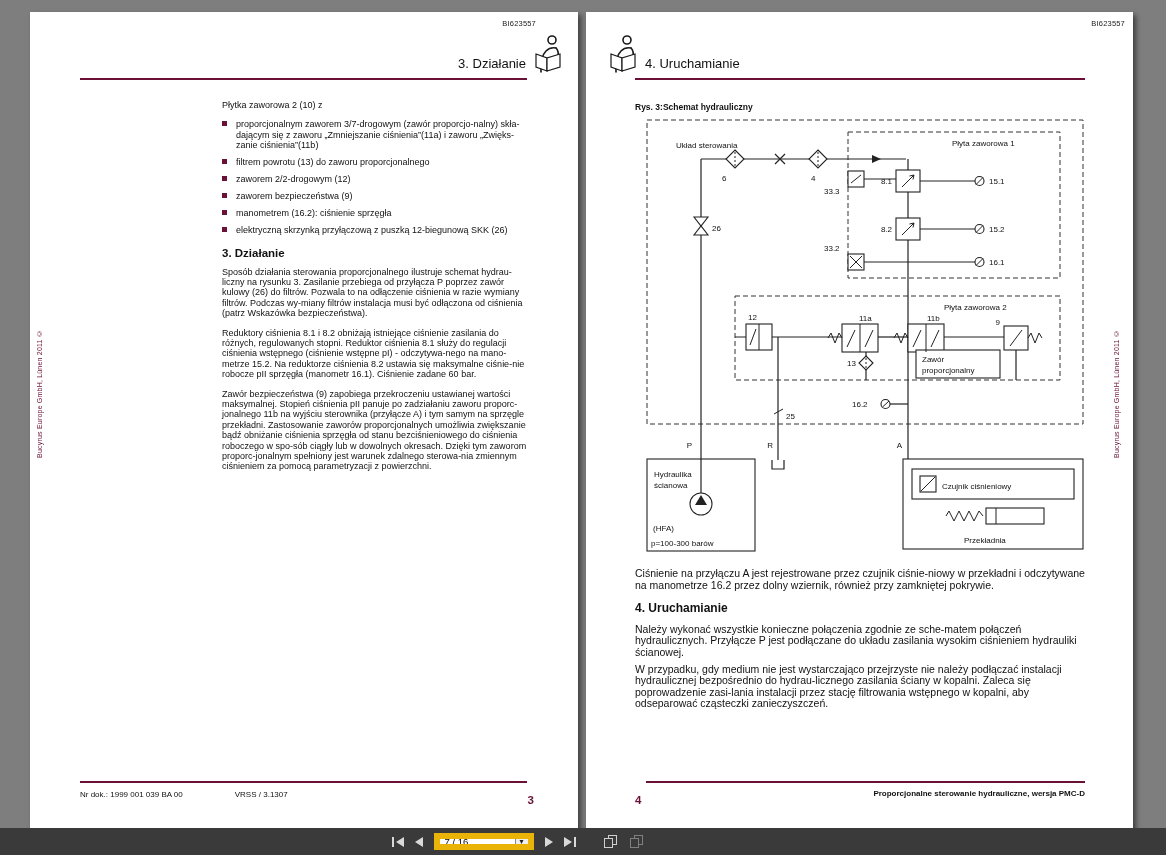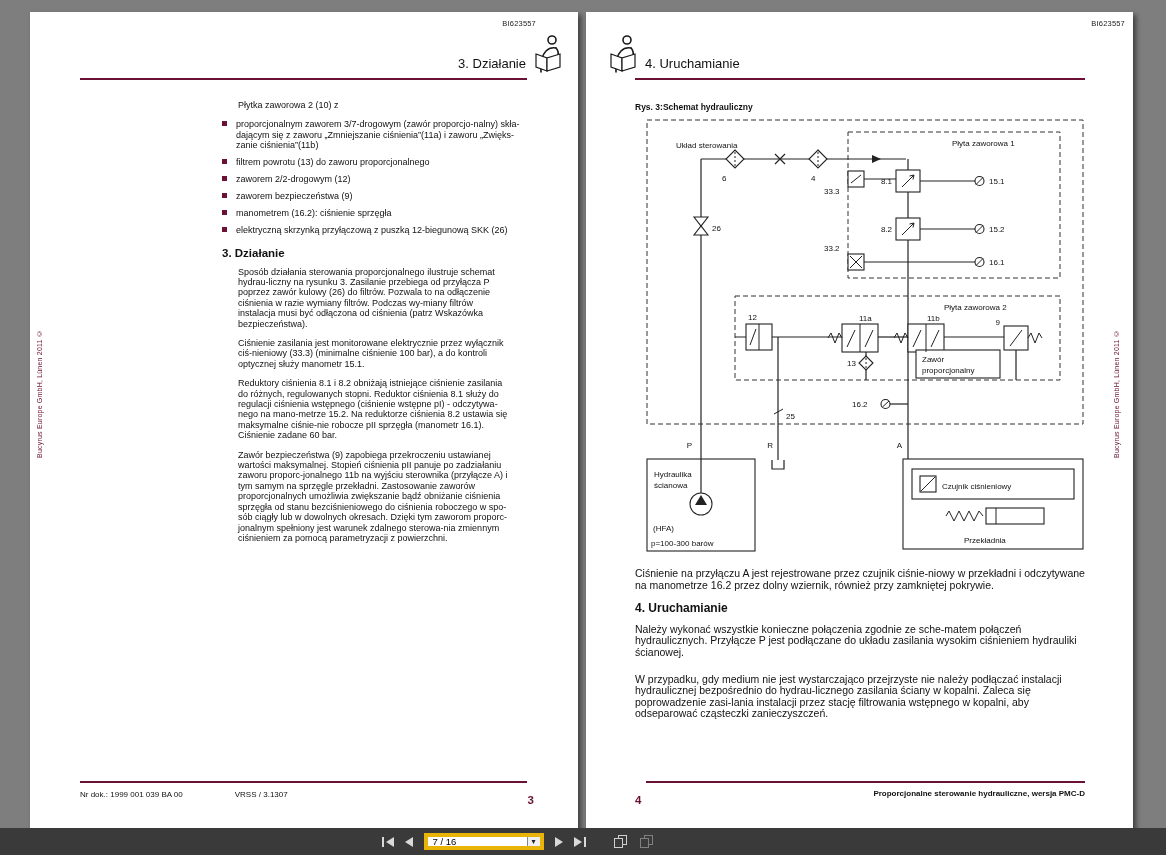--- a/index.html
+++ b/index.html
@@ -19,21 +19,21 @@
   .page-left .chapter-header{right:15px}
   .page-right .chapter-header{left:22px}
   .chapter-title{font-size:13px;padding-bottom:3px;white-space:nowrap}
   .reader-icon svg{display:block}
 
   .header-rule{position:absolute;top:66px;height:2px;background:#6b1036}
   .page-left .header-rule{left:50px;right:51px}
   .page-right .header-rule{left:49px;right:48px}
 
   .content-left{position:absolute;left:192px;top:88px;width:306px;font-size:9px;line-height:10.4px}
-  .content-left p{margin:0 16px 9px}
+  .content-left p{margin:0 0 9px}
   .intro{margin:0 0 8px}
   .bullets{list-style:none;margin:0 0 5px}
   .bullets li{display:flex;gap:9px;margin-bottom:6.5px}
   .sq{flex:none;width:5px;height:5px;background:#6b1036;margin-top:2px}
   .sec-heading{font-size:11.5px;font-weight:bold;margin:13px 0 8px}
 
   .margin-text{position:absolute;writing-mode:vertical-rl;transform:rotate(180deg);font-size:7px;color:#6b1036;letter-spacing:.2px;white-space:nowrap}
   .page-left .margin-text{left:6px;top:318px}
   .page-right .margin-text{left:527px;top:318px}
 
@@ -45,30 +45,30 @@
   .page-left .page-num{right:44px;bottom:26px}
   .page-right .page-num{left:49px;bottom:26px}
   .footer-title{position:absolute;right:48px;bottom:34px;font-size:8px;font-weight:bold}
 
   .fig-caption{position:absolute;left:49px;top:90px;font-size:8.5px;font-weight:bold;display:flex;}
   .schematic{position:absolute;left:60px;top:102px}
   svg text{font-family:"Liberation Sans",sans-serif;font-size:8px;fill:#111}
 
   .content-right{position:absolute;left:49px;top:556px;width:456px;font-size:10.5px;line-height:11.6px}
   .content-right p{margin:0 0 12px}
-  .content-right p.tight{margin-bottom:15px}
+  .content-right p.tight{margin-bottom:5px}
   .content-right .sec-heading{font-size:12px;margin:10px 0 9px}
 
   .toolbar{position:absolute;left:0;bottom:0;width:100%;height:27px;background:#3a3a3a;display:flex;align-items:center;justify-content:center}
   .toolbar-inner{display:flex;align-items:center;gap:11px;margin-right:130px}
   .tb-btn{display:flex;align-items:center;gap:2px;cursor:default}
   .tri-l{width:0;height:0;border-top:5px solid transparent;border-bottom:5px solid transparent;border-right:8px solid #d9d9d9}
   .tri-r{width:0;height:0;border-top:5px solid transparent;border-bottom:5px solid transparent;border-left:8px solid #d9d9d9}
   .vbar{width:2px;height:10px;background:#d9d9d9}
-  .page-combo{display:flex;align-items:center;background:#fff;border:4px solid #eab308;height:17px;width:120px}
+  .page-combo{display:flex;align-items:center;background:#fff;border:6px solid #eab308;height:17px;width:100px}
   .page-input{border:0;outline:0;flex:1;height:100%;font-size:9.5px;padding:0 0 0 5px;font-family:inherit;min-width:0;background:transparent}
   .combo-arrow{width:13px;height:100%;border-left:1px solid #888;display:flex;align-items:center;justify-content:center;font-size:8px;color:#222;background:#efefef}
   .tb-gap{width:6px}
   .pages-icon{position:relative;width:15px;height:14px}
   .pg{position:absolute;width:9px;height:10px;border:1px solid #cfcfcf}
   .pg-back{left:4px;top:0}
   .pg-front{left:0;top:3px;background:#3a3a3a}
   .pages-icon.dim .pg{border-color:#808080}
 </style>
 </head>
@@ -119,21 +119,20 @@
             <span class="sq"></span>
             <span>manometrem (16.2): ciśnienie sprzęgła</span>
           </li>
         <li>
             <span class="sq"></span>
             <span>elektryczną skrzynką przyłączową z puszką 12-biegunową SKK (26)</span>
           </li>
       </ul>
       <h3 class="sec-heading">3. Działanie</h3>
       <p>Sposób działania sterowania proporcjonalnego ilustruje schemat hydrau-liczny na rysunku 3. Zasilanie przebiega od przyłącza P poprzez zawór kulowy (26) do filtrów. Pozwala to na odłączenie ciśnienia w razie wymiany filtrów. Podczas wy-miany filtrów instalacja musi być odłączona od ciśnienia (patrz Wskazówka bezpieczeństwa).</p>
-      <p>Ciśnienie zasilania jest monitorowane elektrycznie przez wyłącznik ciś-nieniowy (33.3) (minimalne ciśnienie 100 bar), a do kontroli optycznej służy manometr 15.1.</p>
       <p>Reduktory ciśnienia 8.1 i 8.2 obniżają istniejące ciśnienie zasilania do różnych, regulowanych stopni. Reduktor ciśnienia 8.1 służy do regulacji ciśnienia wstępnego (ciśnienie wstępne pI) - odczytywa-nego na mano-metrze 15.2. Na reduktorze ciśnienia 8.2 ustawia się maksymalne ciśnie-nie robocze pII sprzęgła (manometr 16.1). Ciśnienie zadane 60 bar.</p>
       <p>Zawór bezpieczeństwa (9) zapobiega przekroczeniu ustawianej wartości maksymalnej. Stopień ciśnienia pII panuje po zadziałaniu zaworu proporc-jonalnego 11b na wyjściu sterownika (przyłącze A) i tym samym na sprzęgle przekładni. Zastosowanie zaworów proporcjonalnych umożliwia zwiększanie bądź obniżanie ciśnienia sprzęgła od stanu bezciśnieniowego do ciśnienia roboczego w spo-sób ciągły lub w dowolnych okresach. Dzięki tym zaworom proporc-jonalnym spełniony jest warunek zdalnego sterowa-nia zmiennym ciśnieniem za pomocą parametryzacji z powierzchni.</p>
     </div>
 
     <div class="margin-text">Bucyrus Europe GmbH, Lünen 2011 ©</div>
     <div class="footer-rule"></div>
     <div class="footer-info">
       <span>Nr dok.: 1999 001 039 BA 00</span>
       <span>VRSS / 3.1307</span>
     </div>

